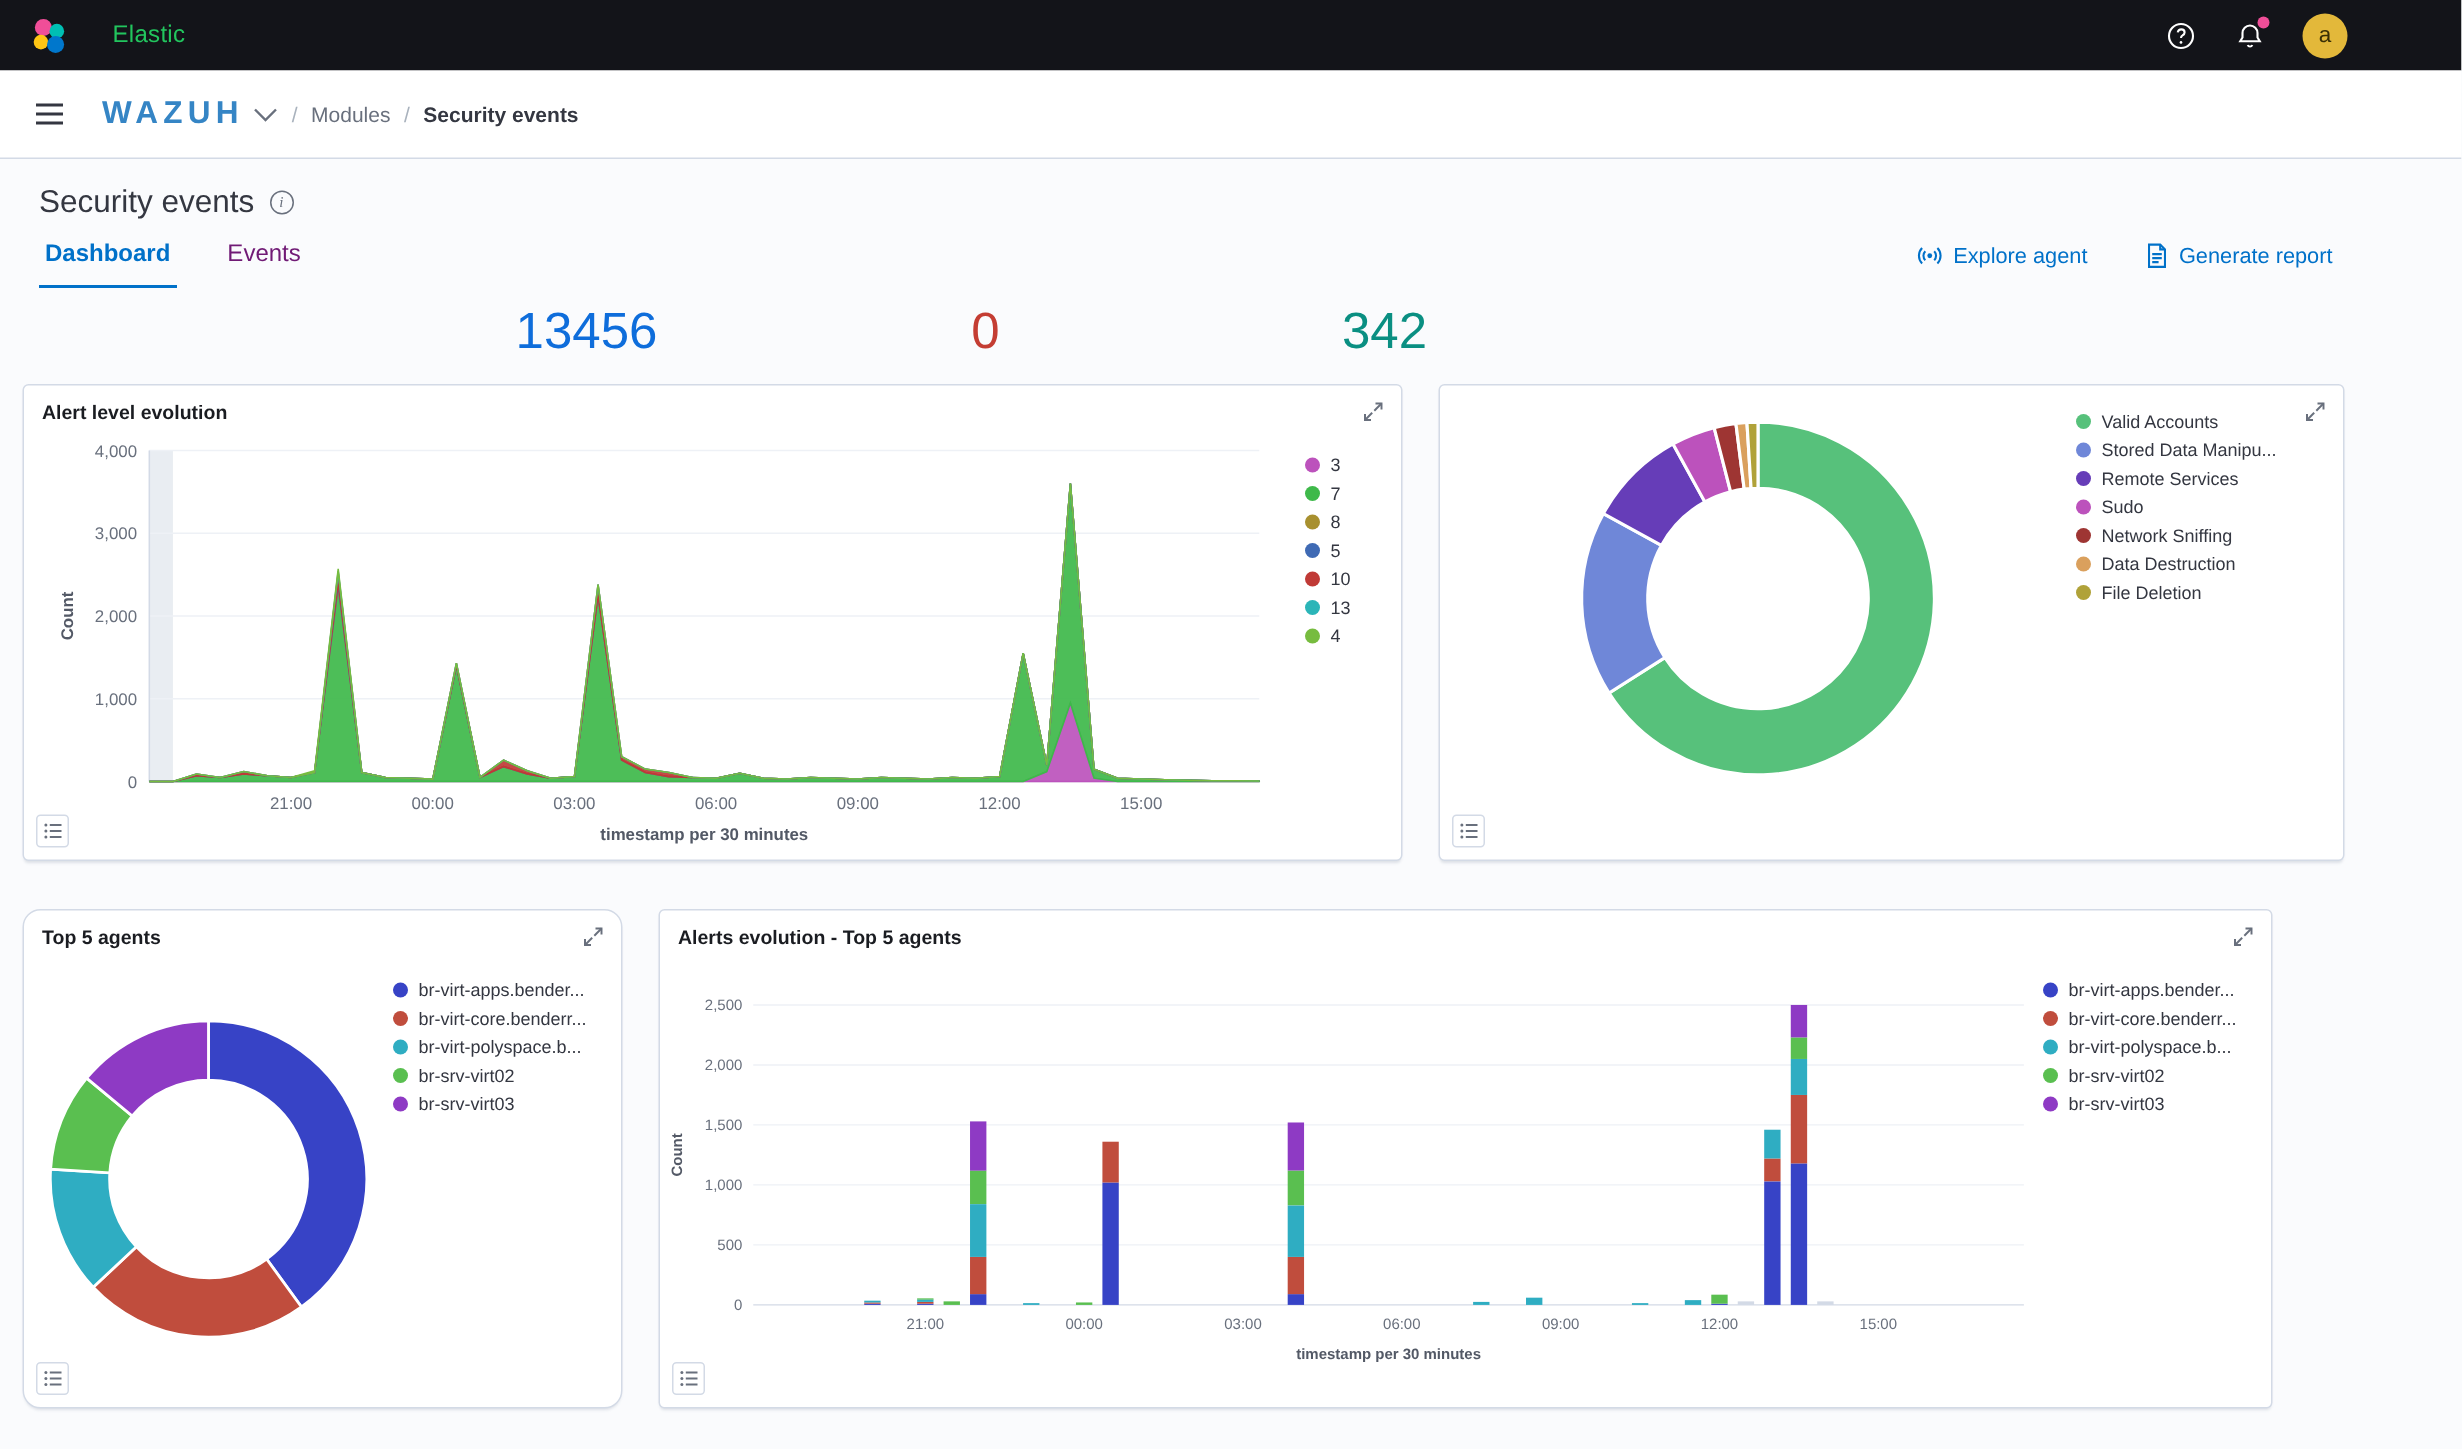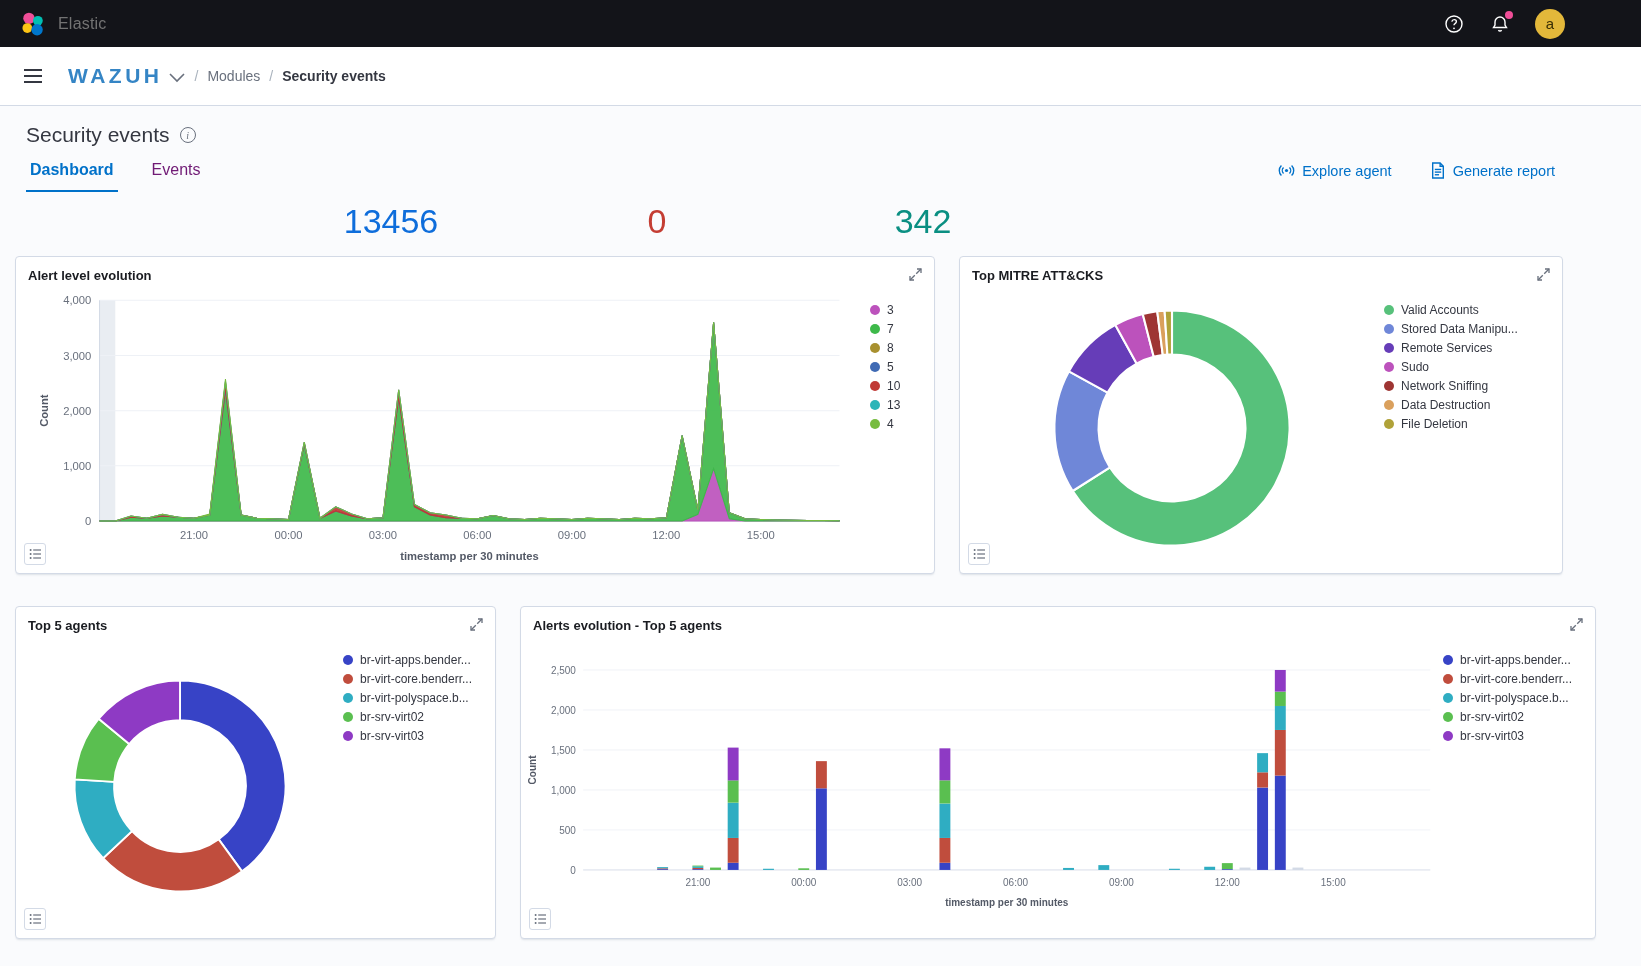--- a/index.html
+++ b/index.html
@@ -4,21 +4,21 @@
 <style>
   * { box-sizing: border-box; }
   html,body { margin:0; padding:0; }
   body {
     width:1641px; height:966px; overflow:hidden;
     font-family:"Liberation Sans", sans-serif;
     background:#fafbfd; color:#343741;
   }
   
   .topbar { height:47px; background:#131419; display:flex; align-items:center; padding:0 20px; }
-  .brand { color:#737373; font-size:16px; margin-left:12px; letter-spacing:0.2px; }
+  .brand { color:#22c55e; font-size:16px; margin-left:29px; letter-spacing:0.2px; }
   .topbar-right { margin-left:auto; display:flex; align-items:center; gap:24px; padding-right:56px; }
   .tb-icon { width:22px; height:22px; display:flex; align-items:center; justify-content:center; cursor:pointer; position:relative; }
   .badge-dot { position:absolute; top:-2px; right:-2px; width:8px; height:8px; border-radius:50%; background:#f04e98; }
   .avatar { width:30px; height:30px; border-radius:50%; background:#e3b83a; color:#3a2f05; display:flex; align-items:center; justify-content:center; font-size:15px; cursor:pointer; }
   
   .navbar { height:59px; background:#fff; border-bottom:1px solid #d3dae6; display:flex; align-items:center; padding:0 16px; }
   .hamburger { width:34px; height:34px; display:flex; align-items:center; justify-content:center; cursor:pointer; margin-right:18px; }
   .wazuh-logo { font-size:21px; font-weight:700; letter-spacing:3.5px; color:#3585c5; cursor:pointer; }
   .logo-chevron { margin:4px 10px 0 6px; cursor:pointer; }
   .breadcrumb { display:flex; align-items:center; gap:9px; font-size:14px; }
@@ -42,21 +42,21 @@
   .row { display:flex; gap:24px; margin-bottom:32px; }
   .panel { background:#fff; border:1px solid #d3dae6; border-radius:4px; position:relative;
            box-shadow:0 2px 2px -1px rgba(152,162,179,0.3); }
   .panel-head { padding:9px 12px 2px; }
   .panel-title { font-size:13px; font-weight:700; color:#1a1c21; }
   .expand-btn { position:absolute; top:8px; right:10px; cursor:pointer; width:18px; height:18px; display:flex; align-items:center; justify-content:center; }
   .legend-toggle { position:absolute; left:8px; bottom:8px; width:22px; height:22px; border:1px solid #d3dae6; border-radius:3px; background:#fff; display:flex; align-items:center; justify-content:center; cursor:pointer; }
   .panel-body { display:flex; height:calc(100% - 32px); }
   #p-alert  { width:920px;  height:318px; }
   #p-mitre  { width:604px;  height:318px; }
-  #p-top5   { width:481px;  height:333px; }
+  #p-top5   { width:400px;  height:333px;border-radius:12px; }
   #p-evo    { width:1076px; height:333px; }
   .chart-host { flex:1; padding:2px 0 4px 4px; }
   .donut-wrap { flex:1; display:flex; align-items:center; justify-content:center; }
   .legend-col { padding-top:12px; padding-right:8px; }
   .legend-col.w64  { width:64px; }
   .legend-col.w175 { width:178px; }
   .legend-col.w150 { width:152px; }
   .legend-item { display:flex; align-items:center; gap:7px; margin:5px 0; font-size:12px; color:#343741; cursor:pointer; max-width:100%; }
   .legend-item .dot { width:10px; height:10px; border-radius:50%; flex:0 0 auto; }
   .legend-item .lab { white-space:nowrap; overflow:hidden; text-overflow:ellipsis; }
@@ -245,23 +245,20 @@
             <line x1="4.2" y1="2" x2="12" y2="2"></line>
           <circle cx="1.6" cy="6" r="1" fill="#69707d" stroke="none"></circle>
             <line x1="4.2" y1="6" x2="12" y2="6"></line>
           <circle cx="1.6" cy="10" r="1" fill="#69707d" stroke="none"></circle>
             <line x1="4.2" y1="10" x2="12" y2="10"></line>
         </svg>
       </span>
     </div>
 
     <div class="panel" id="p-mitre">
-      <div class="panel-head">
-        <span class="panel-title">Top MITRE ATT&amp;CKS</span>
-      </div>
       <span class="expand-btn">
         <svg width="13" height="13" viewBox="0 0 13 13" fill="none" stroke="#69707d" stroke-width="1.3">
           <path d="M8 1h4v4"></path>
             <line x1="12" y1="1" x2="7.2" y2="5.8"></line>
           <path d="M5 12H1V8"></path>
             <line x1="1" y1="12" x2="5.8" y2="7.2"></line>
         </svg>
       </span>
       <div class="panel-body">
         <div class="donut-wrap">

